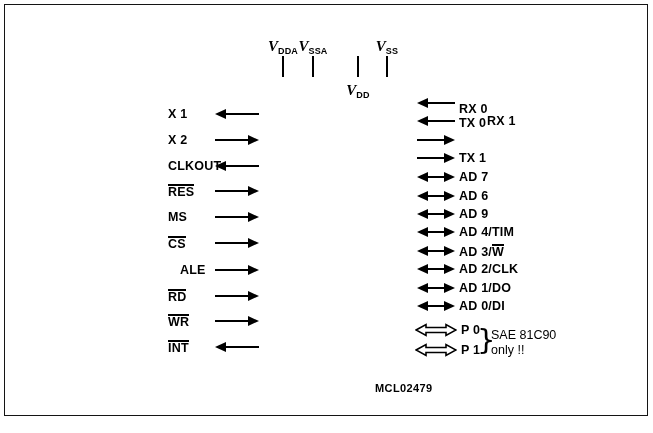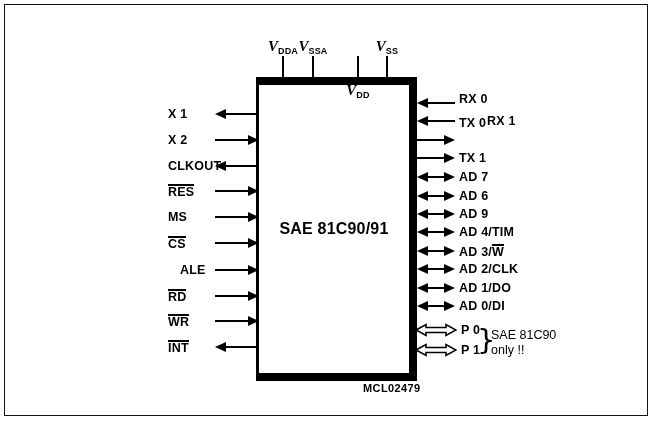--- a/index.html
+++ b/index.html
@@ -30,31 +30,28 @@
   .vline{position:absolute;width:2px;background:#000;}
   .toplabel{position:absolute;transform:translateX(-50%);white-space:nowrap;top:37px;}
   .vlet{font-family:"Liberation Serif",serif;font-style:italic;font-weight:bold;font-size:15px;}
   .vsub{font-weight:bold;font-size:9px;vertical-align:-3px;letter-spacing:0.2px;}
   .portsvg{position:absolute;}
   .brace{
     position:absolute;left:477px;top:320px;height:40px;line-height:40px;
     font-family:"DejaVu Sans",sans-serif;font-size:29px;font-weight:400;
   }
   .note{position:absolute;left:491px;top:328px;font-weight:normal;font-size:12.5px;line-height:15px;white-space:nowrap;}
-  .figcode{position:absolute;left:363px;top:382px;font-weight:bold;font-size:11px;letter-spacing:0.4px;text-align:right;}
+  .figcode{position:absolute;left:375px;top:382px;font-weight:bold;font-size:11px;letter-spacing:0.4px;text-align:right;}
 </style>
 </head>
 <body>
 
 <div class="canvas">
   <div class="frame"></div>
 
-  <div class="chip-box">
-    <span class="chip-label">SAE 81C90/91</span>
-  </div>
 
   <div id="top-pins">
       <div class="toplabel" style="left: 283px;"><span class="vlet">V</span><span class="vsub">DDA</span></div>
       <div class="vline" style="left: 282px; top: 56px; height: 21px;"></div>
       <div class="toplabel" style="left: 313px;"><span class="vlet">V</span><span class="vsub">SSA</span></div>
       <div class="vline" style="left: 312px; top: 56px; height: 21px;"></div>
       <div class="toplabel" style="left: 358px; margin-top: 44px;"><span class="vlet">V</span><span class="vsub">DD</span></div>
       <div class="vline" style="left: 357px; top: 56px; height: 21px;"></div>
       <div class="toplabel" style="left: 387px;"><span class="vlet">V</span><span class="vsub">SS</span></div>
       <div class="vline" style="left: 386px; top: 56px; height: 21px;"></div>
@@ -109,21 +106,21 @@
       <div class="pin-row" style="left: 215px; top: 341px; width: 44px;">
         <div class="wire" style="left: 8px; right: 0px;"></div>
         <div class="tri tri-l"></div>
       </div>
     </div>
   <div id="right-pins">
       <div class="pin-row" style="left: 417px; top: 97px; width: 38px;">
         <div class="wire" style="left: 8px; right: 0px;"></div>
         <div class="tri tri-l"></div>
       </div>
-      <div class="plabel" style="left: 459px; top: 92px; text-align: right;"><span>RX 0</span></div>
+      <div class="plabel" style="left: 459px; top: 102px; text-align: right;"><span>RX 0</span></div>
       <div class="pin-row" style="left: 417px; top: 115px; width: 38px;">
         <div class="wire" style="left: 8px; right: 0px;"></div>
         <div class="tri tri-l"></div>
       </div>
       <div class="plabel" style="left: 459px; top: 114px; margin-left: 28px;"><span>RX 1</span></div>
       <div class="pin-row" style="left: 417px; top: 134px; width: 38px;">
         <div class="wire" style="left: 0px; right: 8px;"></div>
         <div class="tri tri-r"></div>
       </div>
       <div class="plabel" style="left: 459px; top: 116px;"><span>TX 0</span></div>

